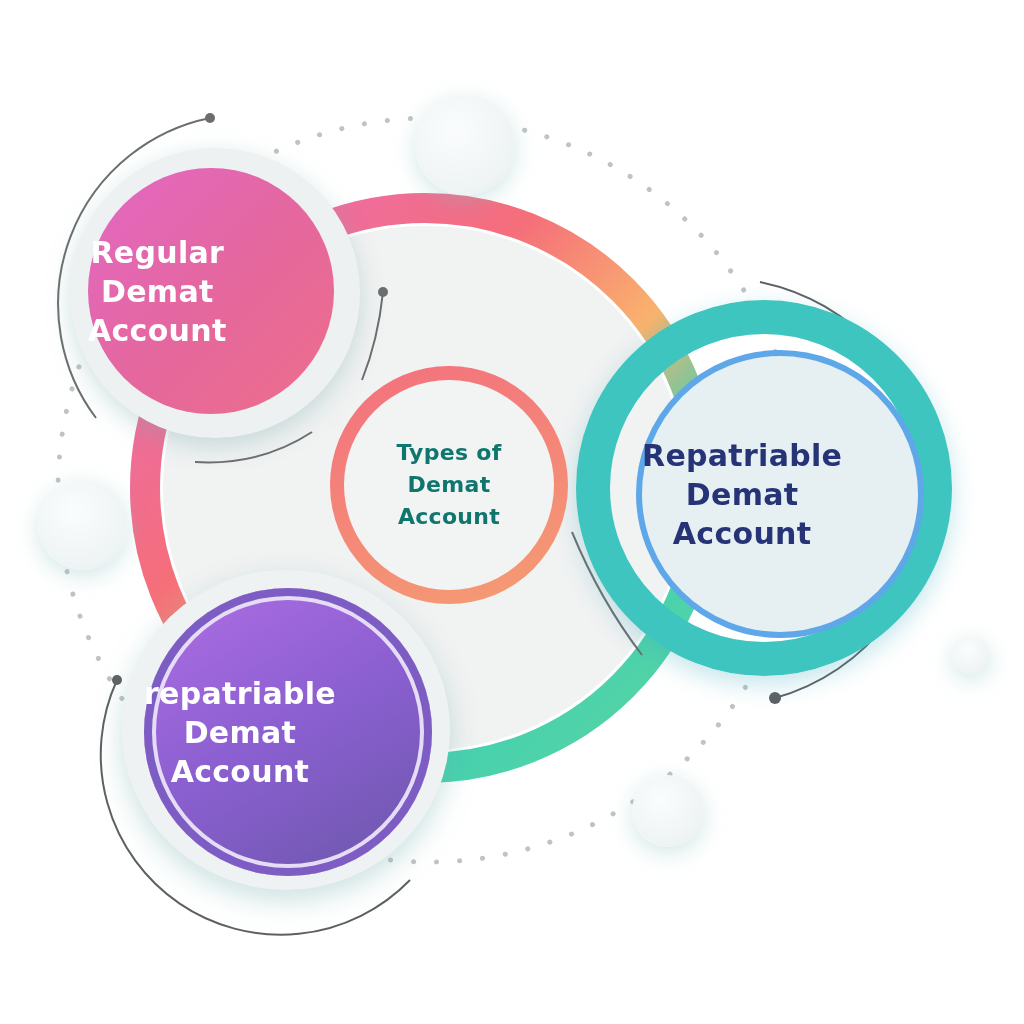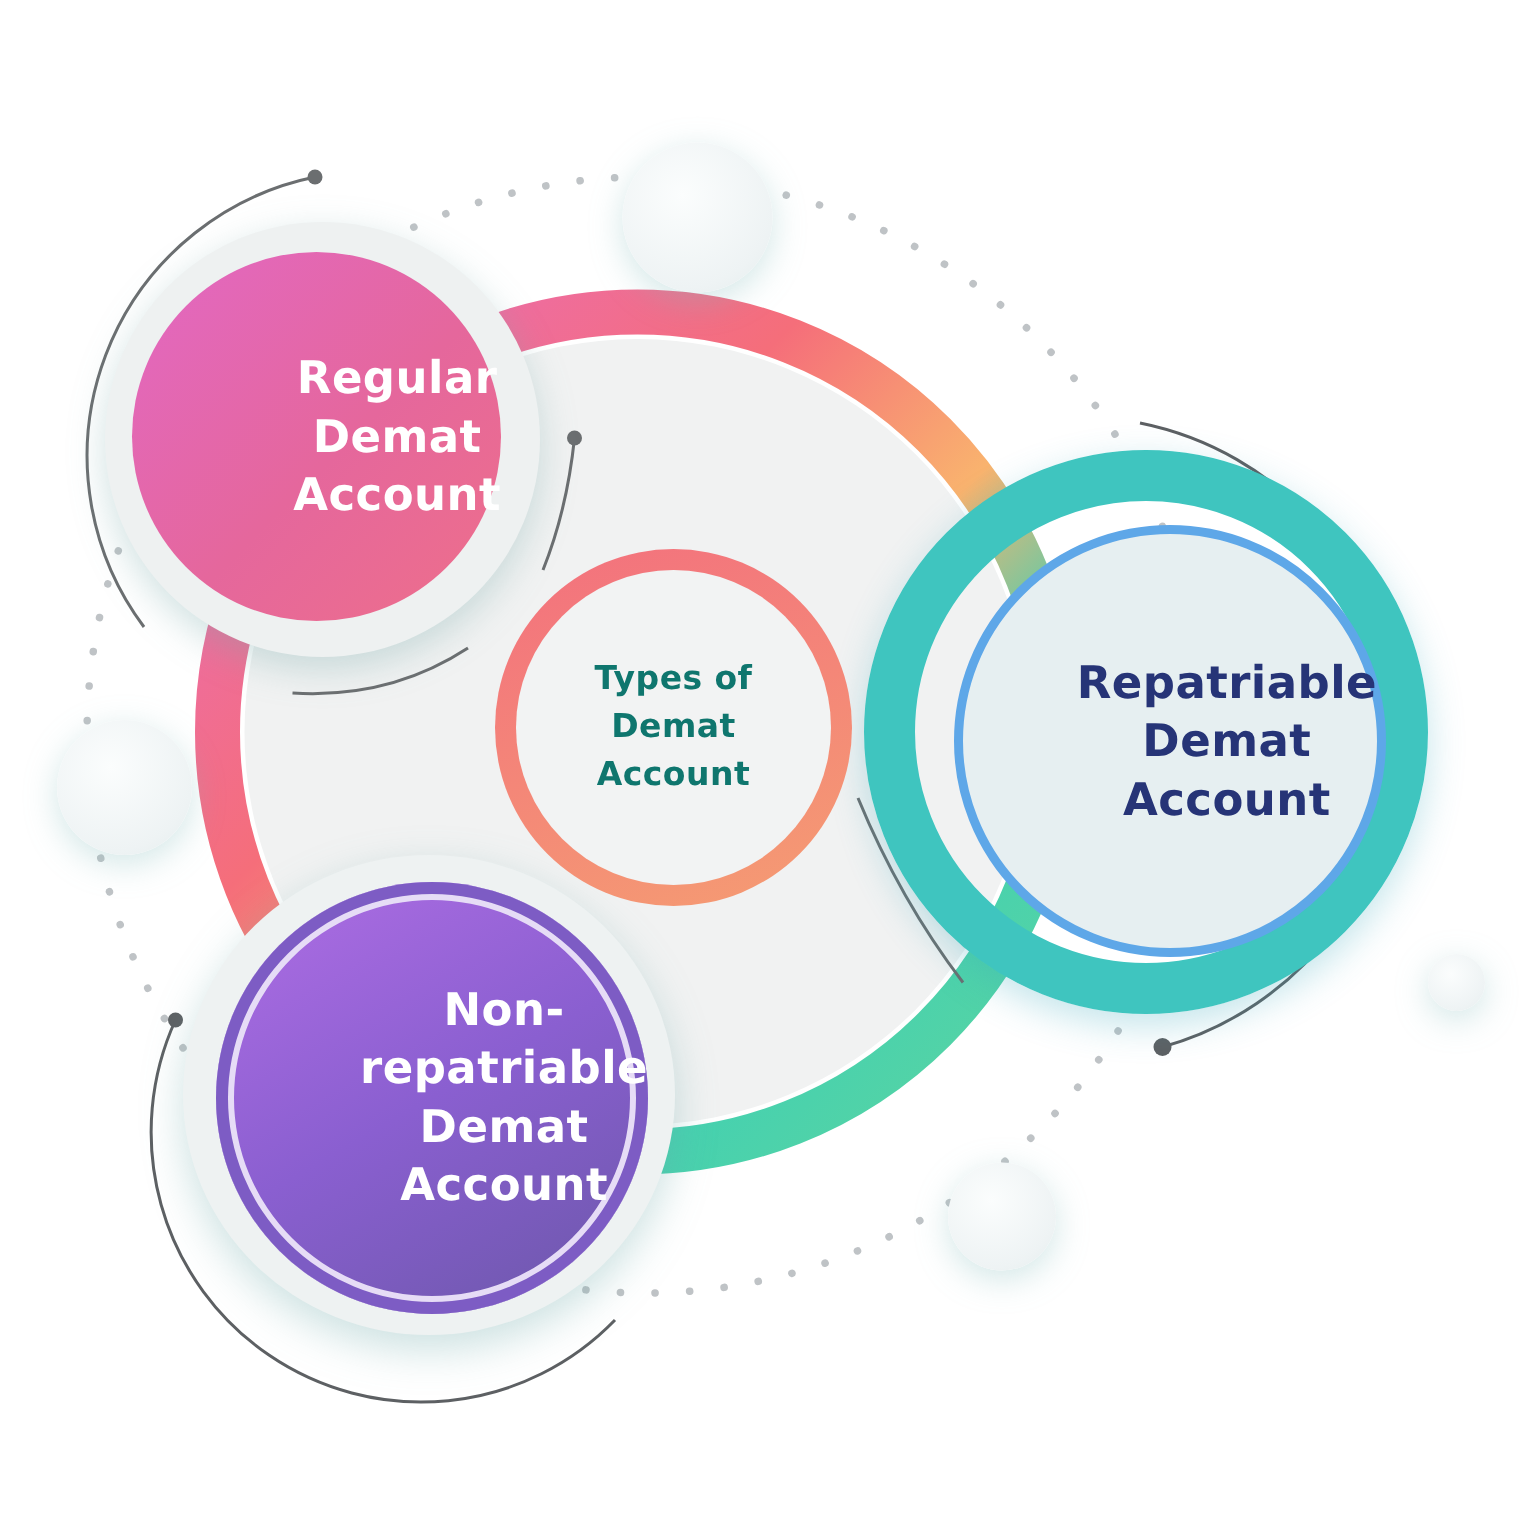--- a/index.html
+++ b/index.html
@@ -1,20 +1,20 @@
 <!DOCTYPE html>
 <html><head>
   <meta charset="utf-8">
   <style>
     * { margin: 0; padding: 0; box-sizing: border-box; }
     html, body { width: 1024px; height: 1024px; background: #ffffff; overflow: hidden; }
     body { position: relative; font-family: "DejaVu Sans", "Liberation Sans", sans-serif; }
     .canvas { position: absolute; left: 0; top: 0; width: 1024px; height: 1024px; }
     svg.deco { position: absolute; left: 0; top: 0; width: 1024px; height: 1024px; }
-    .node { position: absolute; border-radius: 50%; display: flex; align-items: center; justify-content: flex-end; text-align: center; }
+    .node { position: absolute; border-radius: 50%; display: flex; align-items: center; justify-content: flex-start; text-align: center; }
     .label { font-weight: bold; line-height: 1.3; letter-spacing: 0.3px; }
 
     .regular-wrap { left: 70px; top: 148px; width: 290px; height: 290px; background: #eef1f1; box-shadow: 0 8px 24px rgba(120,170,170,0.35); }
     .regular { left: 88px; top: 168px; width: 246px; height: 246px; background: linear-gradient(135deg, #e268c4 0%, #e5679c 55%, #ee6f8a 100%); }
     .regular .label { color: #ffffff; font-size: 30px; }
 
     .center-node { left: 330px; top: 366px; width: 238px; height: 238px; background: linear-gradient(160deg, #f3707e 0%, #f59d72 100%); padding: 14px; }
     .center-inner { width: 100%; height: 100%; border-radius: 50%; background: #f2f3f3; display: flex; align-items: center; justify-content: center; }
     .center-node .label { color: #0f766e; font-size: 22px; line-height: 1.45; }
     .rep-ring { left: 576px; top: 300px; width: 376px; height: 376px; background: transparent; border: 34px solid #3fc5bf; box-shadow: 0 8px 24px rgba(60,170,190,0.3); }
@@ -85,21 +85,20 @@
     <div class="label">
       <div>Repatriable</div>
       <div>Demat</div>
       <div>Account</div>
     </div>
   </div>
 
   <div class="node nonrep-wrap"></div>
   <div class="node nonrep">
     <div class="label">
-      <div>Non-</div>
       <div>repatriable</div>
       <div>Demat</div>
       <div>Account</div>
     </div>
   </div>
 
   <div class="node center-node">
     <div class="center-inner">
       <div class="label">
         <div>Types of</div>

